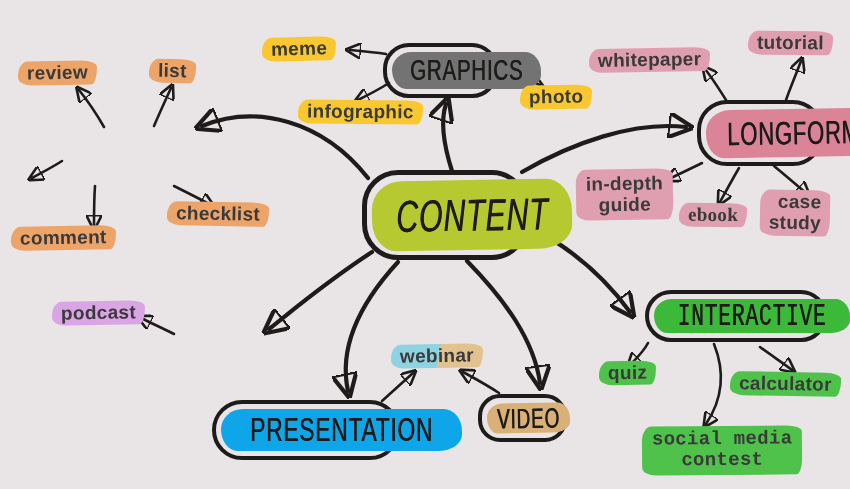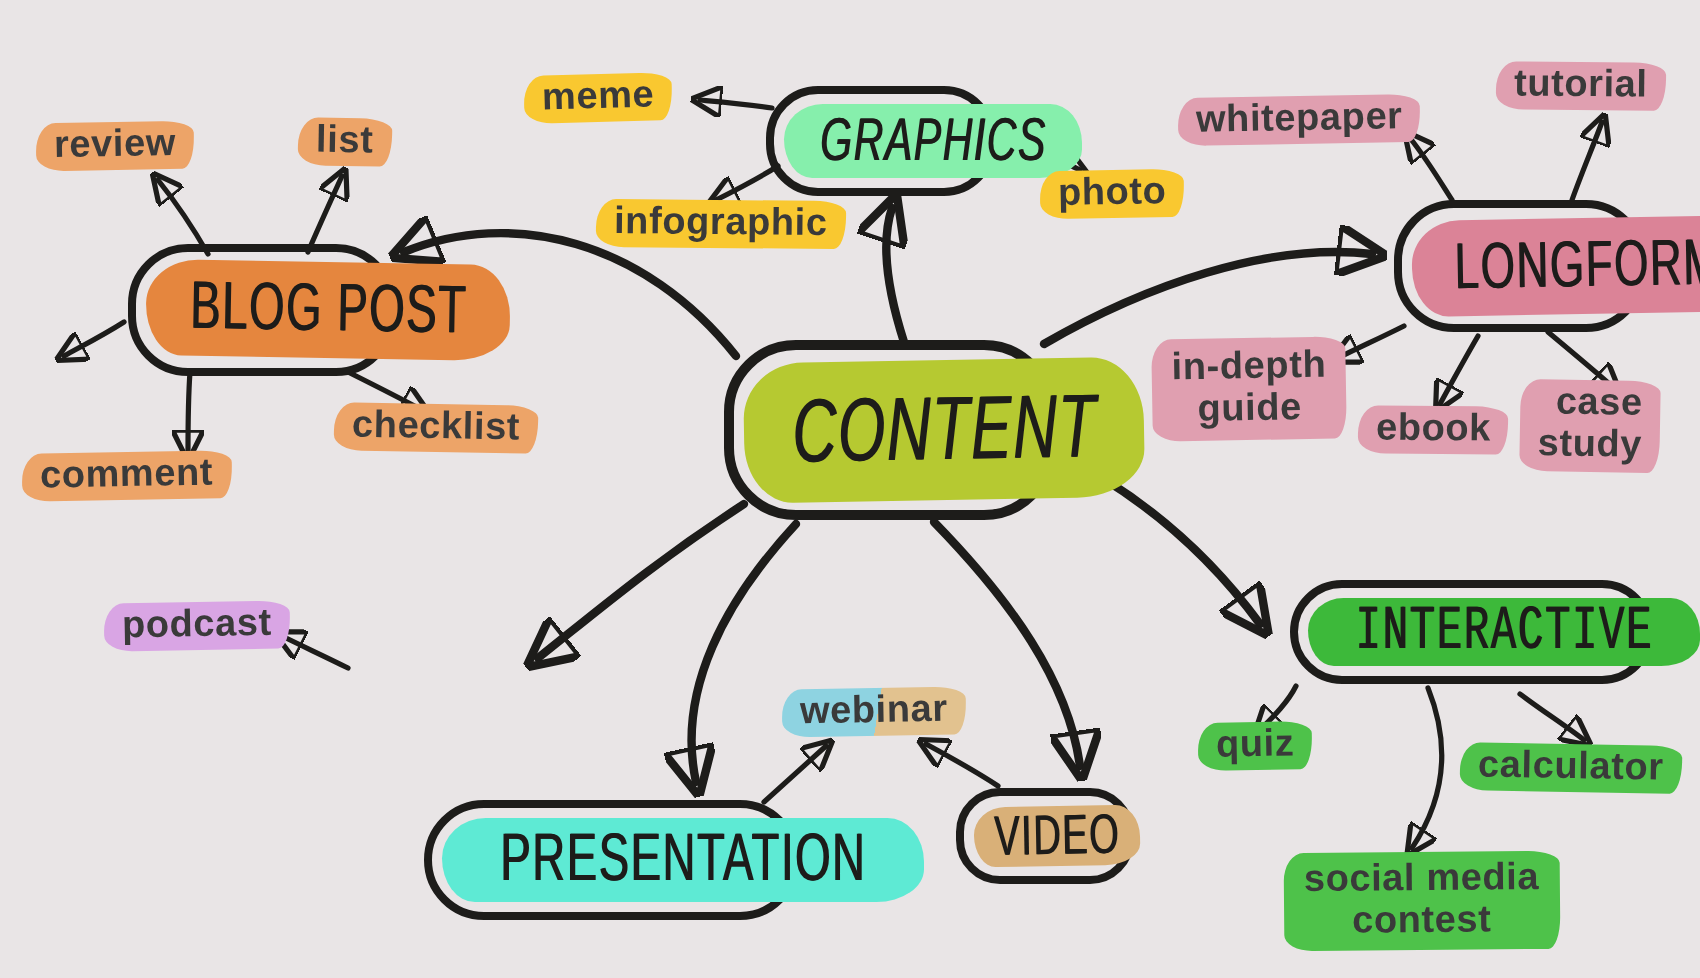--- a/index.html
+++ b/index.html
@@ -34,37 +34,37 @@
   }
   .n-content{left:362px;top:170px;width:166px;height:90px;border-radius:36px;border-width:5px;font-style:italic;}
   .n-content .node-fill{background:#b6c931;border-radius:30px 26px 34px 24px/28px 32px 24px 30px;transform:rotate(-1deg);}
   .n-content .node-title{font-size:40px;}
 
   .n-blogpost{left:64px;top:122px;width:134px;height:66px;border-radius:30px;}
   .n-blogpost .node-fill{background:#e5863e;border-radius:26px 20px 28px 18px/22px 26px 18px 26px;transform:rotate(1deg);}
   .n-blogpost .node-title{font-size:30px;}
 
   .n-graphics{left:383px;top:43px;width:115px;height:55px;border-radius:26px;}
-  .n-graphics .node-fill{background:#86efac;border-radius:22px 18px 24px 16px/20px 22px 16px 22px;font-style:italic;}
+  .n-graphics .node-fill{background:#737373;border-radius:22px 18px 24px 16px/20px 22px 16px 22px;}
   .n-graphics .node-title{font-size:27px;}
 
   .n-longform{left:697px;top:100px;width:126px;height:66px;border-radius:30px;}
   .n-longform .node-fill{background:#db8397;border-radius:24px 20px 26px 18px/22px 24px 18px 24px;transform:rotate(-1deg);}
   .n-longform .node-title{font-size:29px;}
 
   .n-interactive{left:645px;top:290px;width:182px;height:52px;border-radius:26px;font-family:Liberation Mono, monospace;}
   .n-interactive .node-fill{background:#3db93a;border-radius:22px 18px 24px 16px/20px 22px 16px 22px;}
   .n-interactive .node-title{font-size:28px;}
 
   .n-audio{left:172px;top:324px;width:95px;height:50px;border-radius:24px;}
   .n-audio .node-fill{background:#ce86dc;border-radius:20px 16px 22px 14px/18px 20px 14px 20px;transform:rotate(1deg);}
   .n-audio .node-title{font-size:26px;}
 
   .n-presentation{left:212px;top:400px;width:188px;height:60px;border-radius:30px;}
-  .n-presentation .node-fill{background:#5eead4;border-radius:24px 20px 26px 18px/22px 24px 18px 24px;}
+  .n-presentation .node-fill{background:#0ea5e9;border-radius:24px 20px 26px 18px/22px 24px 18px 24px;}
   .n-presentation .node-title{font-size:30px;}
 
   .n-video{left:478px;top:394px;width:89px;height:48px;border-radius:22px;}
   .n-video .node-fill{background:#d9b078;border-radius:18px 14px 20px 12px/16px 18px 12px 18px;transform:rotate(-1deg);}
   .n-video .node-title{font-size:25px;}
 
   
   .leaf{
     position:absolute;
     font-size:19px;font-weight:700;color:#3a3a3a;letter-spacing:0.3px;
@@ -85,25 +85,25 @@
   .l-list{left:149px;top:59px;transform:rotate(1deg);}
   .l-news{left:5px;top:175px;transform:rotate(0.5deg);}
   .l-comment{left:11px;top:226px;transform:rotate(-1deg);}
   .l-checklist{left:167px;top:202px;transform:rotate(1deg);}
   .l-meme{left:262px;top:37px;transform:rotate(-1.5deg);}
   .l-infographic{left:298px;top:100px;transform:rotate(0.5deg);}
   .l-photo{left:520px;top:85px;transform:rotate(-1deg);}
   .l-whitepaper{left:589px;top:48px;transform:rotate(-1deg);}
   .l-tutorial{left:748px;top:31px;transform:rotate(0.5deg);}
   .l-indepth{left:576px;top:169px;padding:4px 10px;transform:rotate(-1deg);}
-  .l-ebook{left:679px;top:203px;transform:rotate(0.5deg);}
+  .l-ebook{left:679px;top:203px;transform:rotate(0.5deg);font-family:Liberation Serif, serif;}
   .l-casestudy{left:760px;top:190px;transform:rotate(1deg);text-align:right;}
   .l-quiz{left:599px;top:361px;transform:rotate(-1deg);}
   .l-calculator{left:730px;top:372px;transform:rotate(1deg);}
-  .l-social{left:642px;top:426px;padding:3px 10px;transform:rotate(-0.5deg);}
+  .l-social{left:642px;top:426px;padding:3px 10px;transform:rotate(-0.5deg);font-family:Liberation Mono, monospace;}
   .l-podcast{left:52px;top:301px;transform:rotate(-1deg);}
   .l-webinar{left:391px;top:344px;transform:rotate(-1deg);}
 </style>
 </head>
 <body>
 
 <div class="canvas">
 
   <svg class="edges" viewBox="0 0 850 489">
     <defs>
@@ -139,25 +139,20 @@
     <path class="sub" d="M 382,401 C 393,391 404,381 413,373" marker-end="url(#ah)"></path>
     <path class="sub" d="M 499,393 C 487,385 474,378 463,372" marker-end="url(#ah)"></path>
   </svg>
 
   <div class="node n-content">
     <div class="node-fill">
       <span class="node-title">CONTENT</span>
     </div>
   </div>
 
-  <div class="node n-blogpost">
-    <div class="node-fill">
-      <span class="node-title">BLOG POST</span>
-    </div>
-  </div>
 
   <div class="node n-graphics">
     <div class="node-fill">
       <span class="node-title">GRAPHICS</span>
     </div>
   </div>
 
   <div class="node n-longform">
     <div class="node-fill">
       <span class="node-title">LONGFORM</span>

